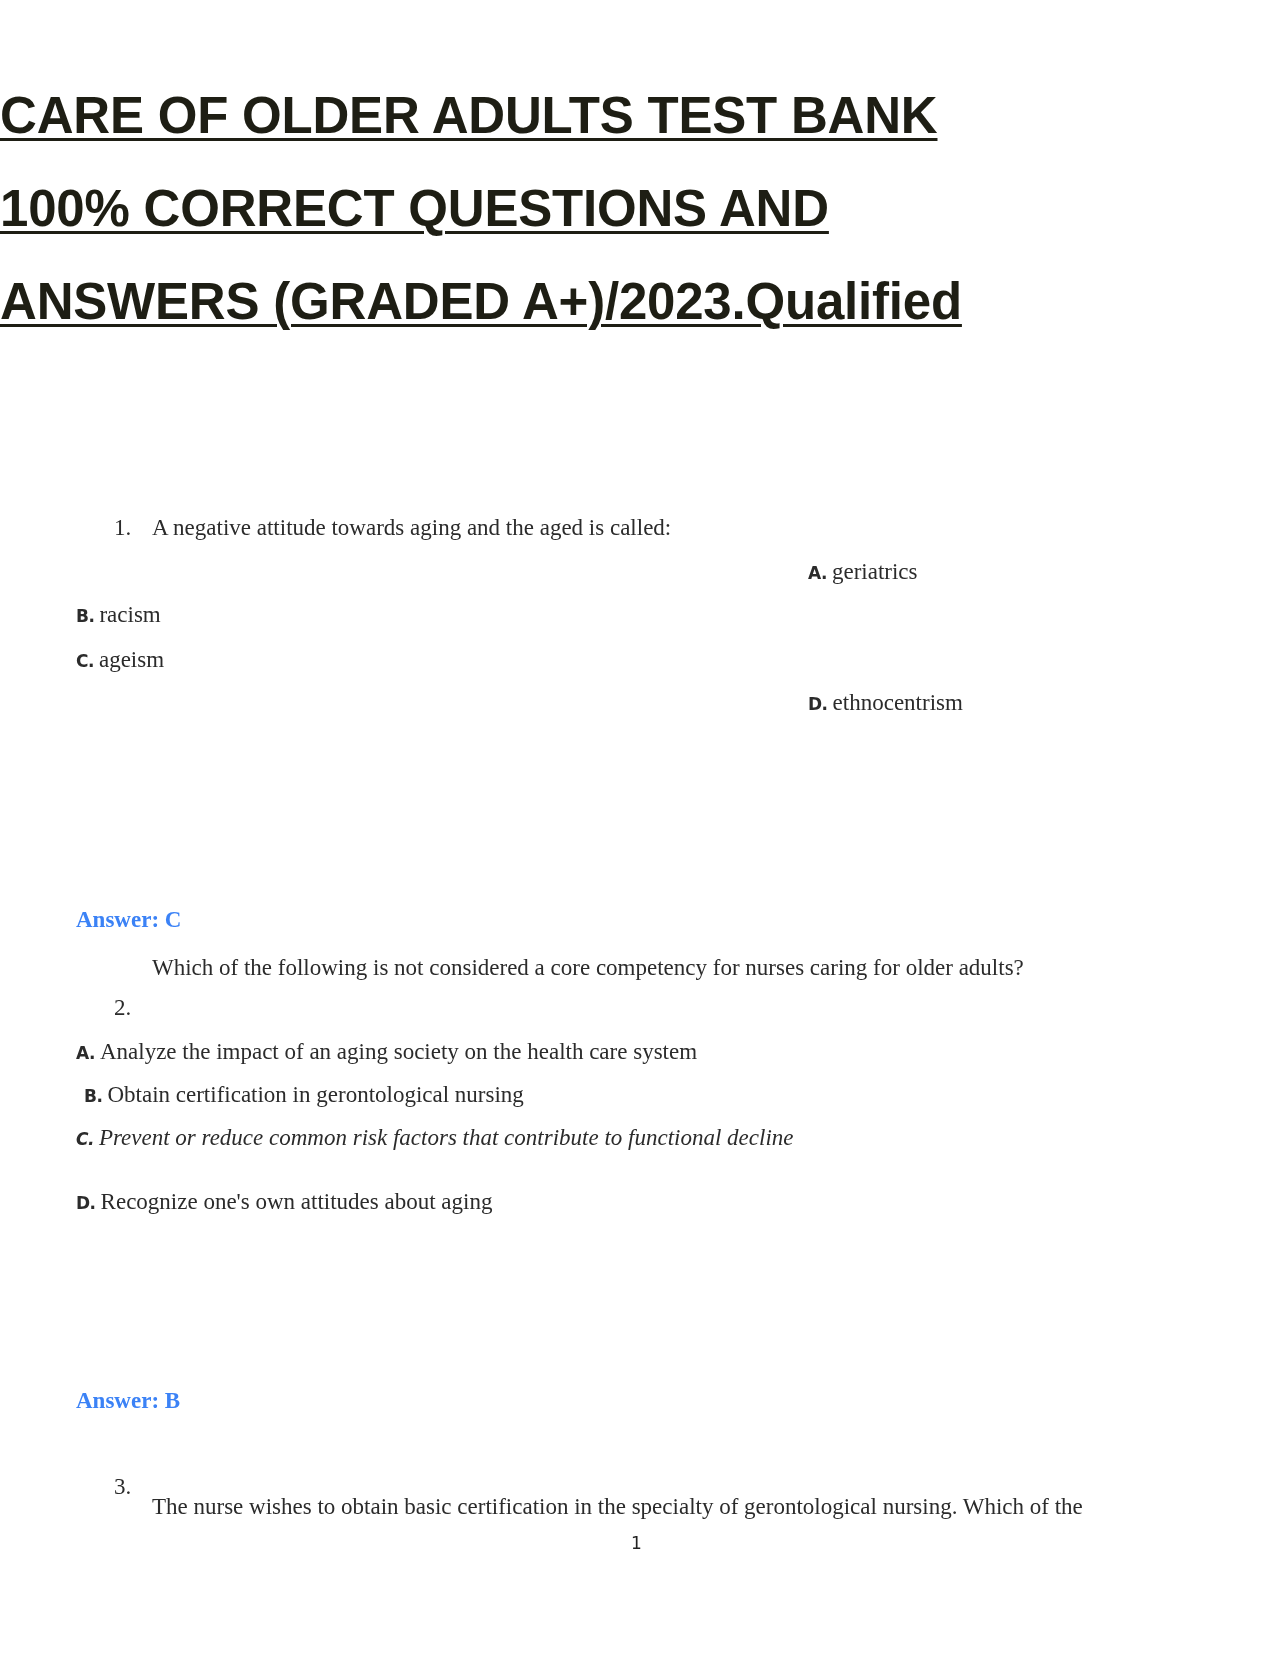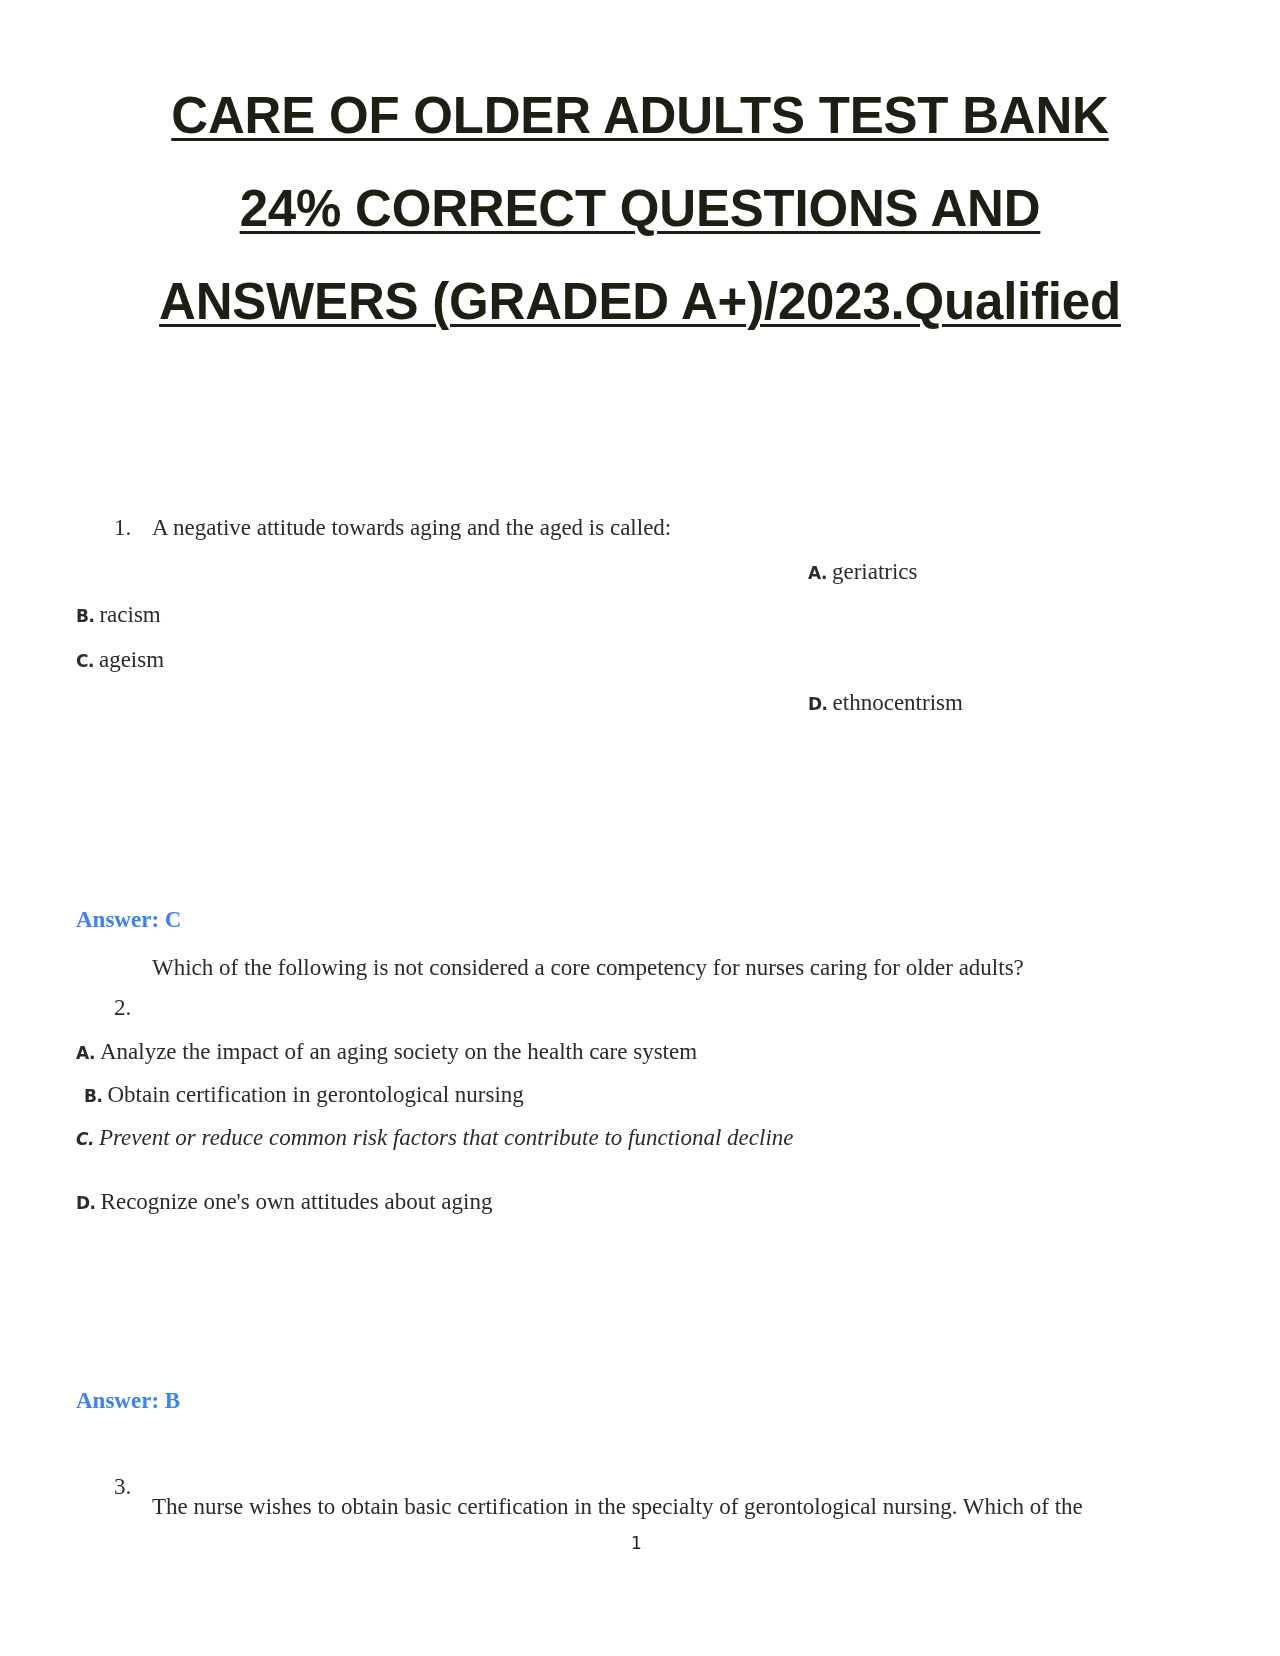--- a/index.html
+++ b/index.html
@@ -1,19 +1,19 @@
 <!DOCTYPE html>
 <html><head>
 <meta charset="utf-8">
 <style>
   html, body { margin: 0; padding: 0; background: #ffffff; }
   body { width: 1280px; height: 1656px; position: relative; overflow: hidden; }
   .page { position: absolute; left: 0; top: 0; width: 1280px; height: 1656px; background: #ffffff; }
   .title-line {
-    position: absolute; left: 0; width: 1280px; text-align: center;
+    position: absolute; left: 0; width: 1280px; 
     font-family: "Liberation Sans", sans-serif; font-weight: bold;
     font-size: 51px; line-height: 51px; color: #1e1e14;
     letter-spacing: -0.2px;
   }
   .title-line span { text-decoration: underline; text-decoration-thickness: 3px; text-underline-offset: 5px; }
   .line {
     position: absolute; white-space: nowrap;
     font-family: "Liberation Serif", serif; font-size: 23px; line-height: 24px; color: #2b2b2b;
   }
   .qnum { position: absolute; white-space: nowrap; font-family: "Liberation Serif", serif; font-size: 23px; line-height: 24px; color: #2b2b2b; }
@@ -25,21 +25,21 @@
   .page-number {
     position: absolute; font-family: "DejaVu Sans", sans-serif; font-size: 17px; line-height: 20px; color: #222;
   }
 </style>
 </head>
 <body>
 
 <div class="page">
 
   <div class="title-line" style="top:90px;"><span>CARE OF OLDER ADULTS TEST BANK</span></div>
-  <div class="title-line" style="top:183px;"><span>24% CORRECT QUESTIONS AND</span></div>
+  <div class="title-line" style="top:183px;"><span>100% CORRECT QUESTIONS AND</span></div>
   <div class="title-line" style="top:276px;"><span>ANSWERS (GRADED A+)/2023.Qualified</span></div>
 
   <div>
     <span class="qnum" style="left:114px; top:516px;">1.</span>
     <span class="line" style="left:152px; top:516px;">A negative attitude towards aging and the aged is called:</span>
 
     <div class="line" style="left:808px; top:560px;">
       <span class="opt-letter">A.</span><span>geriatrics</span>
     </div>
     <div class="line" style="left:76px; top:603px;">

